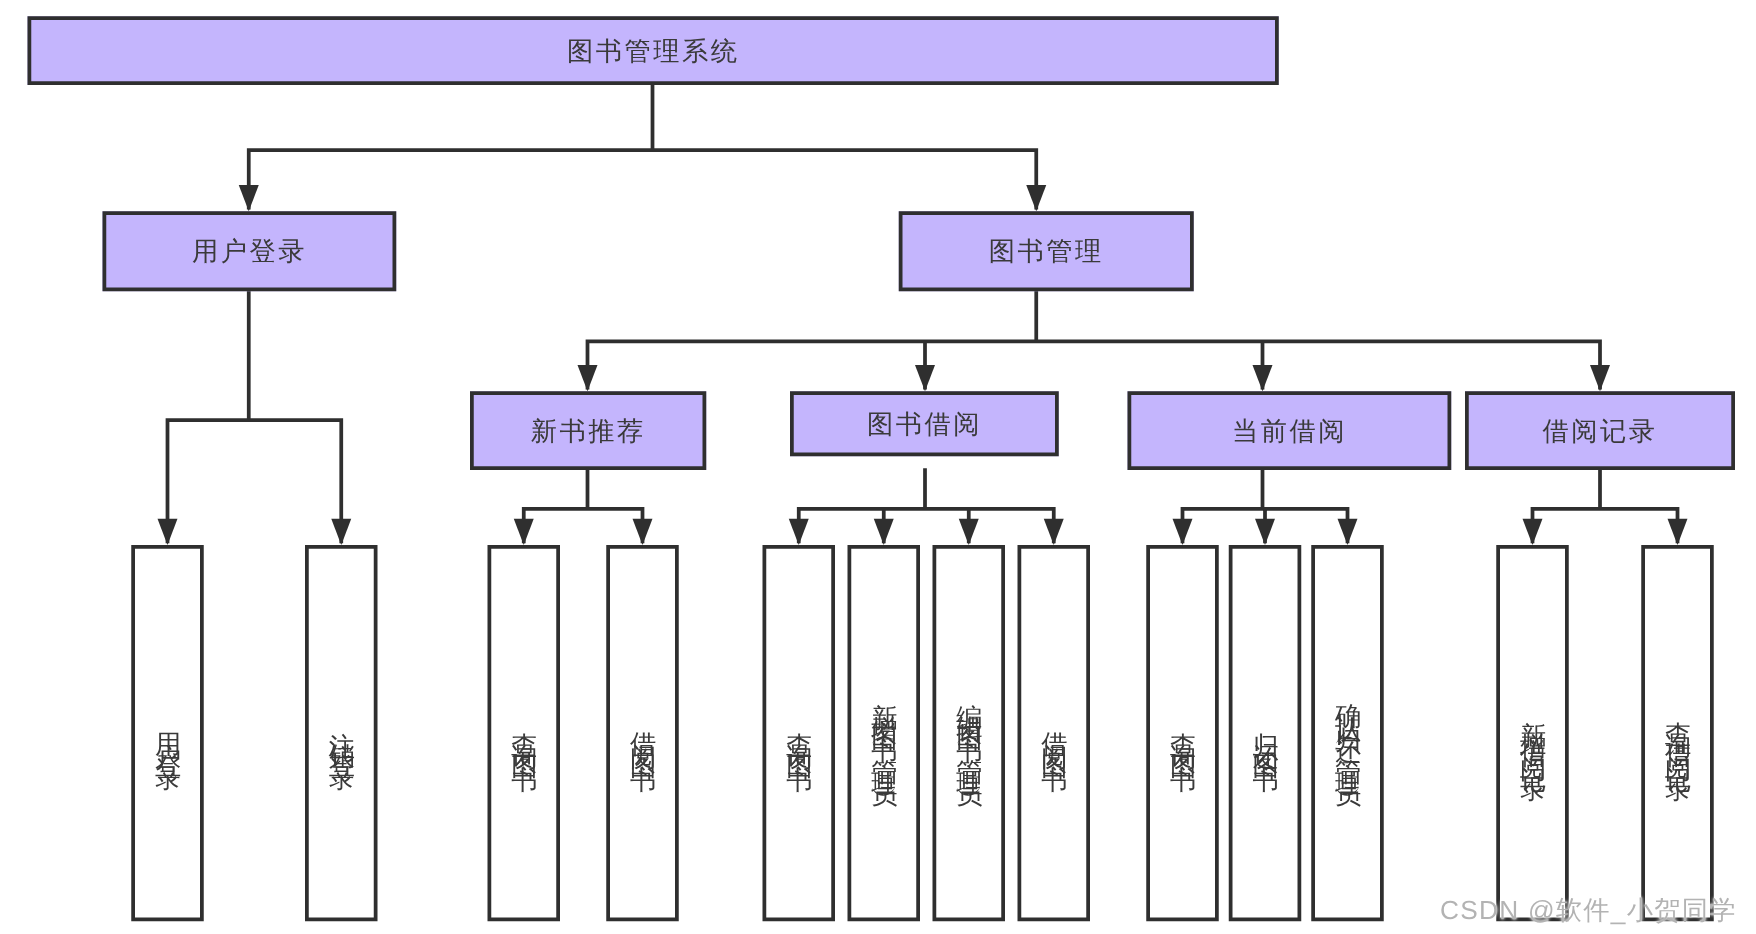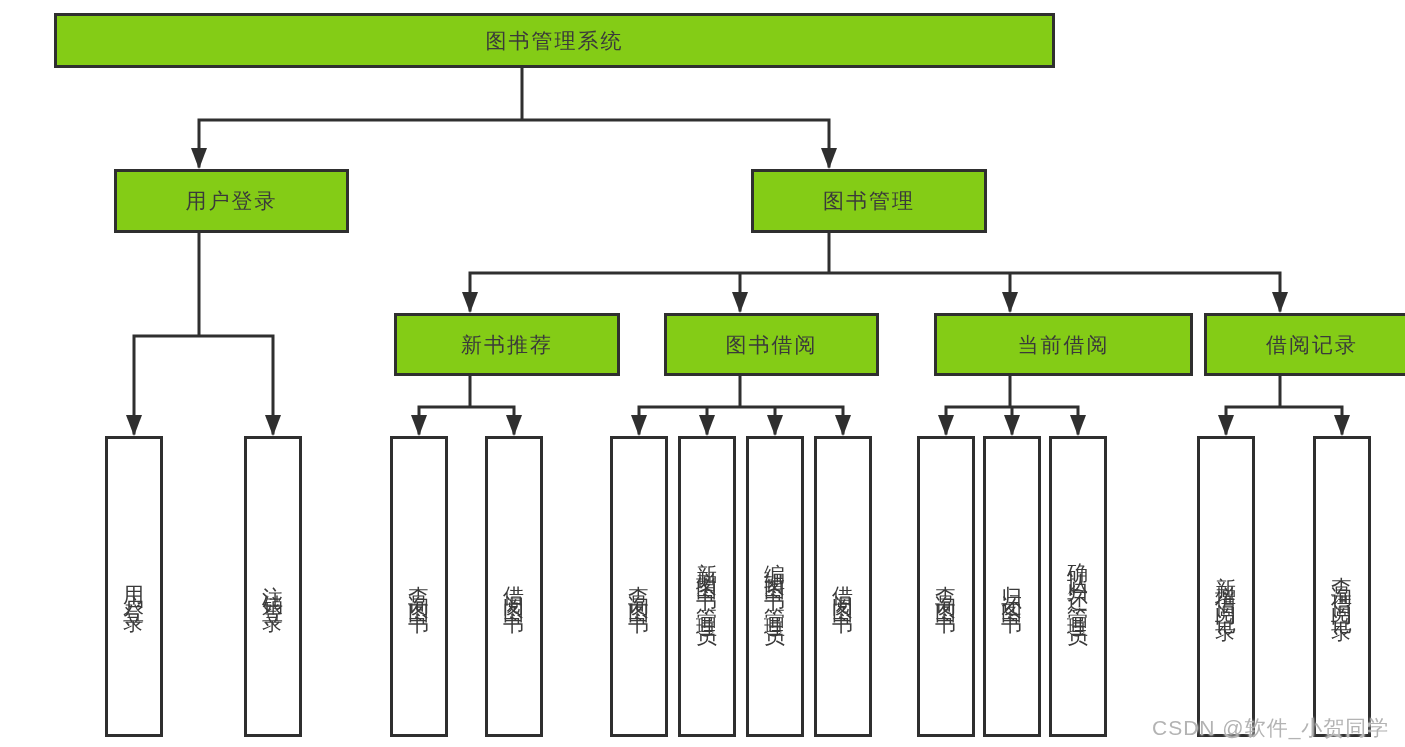--- a/index.html
+++ b/index.html
@@ -6,23 +6,23 @@
   #stage{
     position:relative;
     width:1405px;height:747px;
     background:#ffffff;
     font-family:"Liberation Sans","DejaVu Sans",sans-serif;
     overflow:hidden;
   }
   #connectors{position:absolute;left:0;top:0;z-index:1;}
   .hbox{
     position:absolute;z-index:2;box-sizing:border-box;
-    background:#84cc16;border:3px solid #2f2f2f;
+    background:#c4b5fd;border:3px solid #2f2f2f;
     display:flex;align-items:center;justify-content:center;
-    font-size:21px;color:#3a3a3a;letter-spacing:2px;white-space:nowrap;margin-left:32px;
+    font-size:21px;color:#3a3a3a;letter-spacing:2px;white-space:nowrap;
   }
   .vbox{
     position:absolute;z-index:2;box-sizing:border-box;
     background:#ffffff;border:3px solid #2f2f2f;
     display:flex;align-items:center;justify-content:center;
     writing-mode:vertical-rl;text-orientation:mixed;
     font-size:21px;color:#3a3a3a;letter-spacing:9px;line-height:1;
   }
   .watermark{
     position:absolute;z-index:3;
@@ -67,22 +67,22 @@
       <polygon points="1218,415 1234,415 1226,436"></polygon>
       <polygon points="1334,415 1350,415 1342,436"></polygon>
     </g>
   </svg>
 
   <div class="hbox" style="left:22px;top:13px;width:1001px;height:55px;">图书管理系统</div>
 
   <div class="hbox" style="left:82px;top:169px;width:235px;height:64px;">用户登录</div>
   <div class="hbox" style="left:719px;top:169px;width:236px;height:64px;">图书管理</div>
 
-  <div class="hbox" style="left:362px;top:313px;width:226px;height:63px;">新书推荐</div>
-  <div class="hbox" style="left:632px;top:313px;width:215px;height:63px;">图书借阅</div>
+  <div class="hbox" style="left:376px;top:313px;width:189px;height:63px;">新书推荐</div>
+  <div class="hbox" style="left:632px;top:313px;width:215px;height:52px;">图书借阅</div>
   <div class="hbox" style="left:902px;top:313px;width:259px;height:63px;">当前借阅</div>
   <div class="hbox" style="left:1172px;top:313px;width:216px;height:63px;">借阅记录</div>
 
   <div class="vbox" style="left:105px;top:436px;width:58px;height:301px;">用户登录</div>
   <div class="vbox" style="left:244px;top:436px;width:58px;height:301px;">注销登录</div>
 
   <div class="vbox" style="left:390px;top:436px;width:58px;height:301px;">查询图书</div>
   <div class="vbox" style="left:485px;top:436px;width:58px;height:301px;">借阅图书</div>
 
   <div class="vbox" style="left:610px;top:436px;width:58px;height:301px;">查询图书</div>

